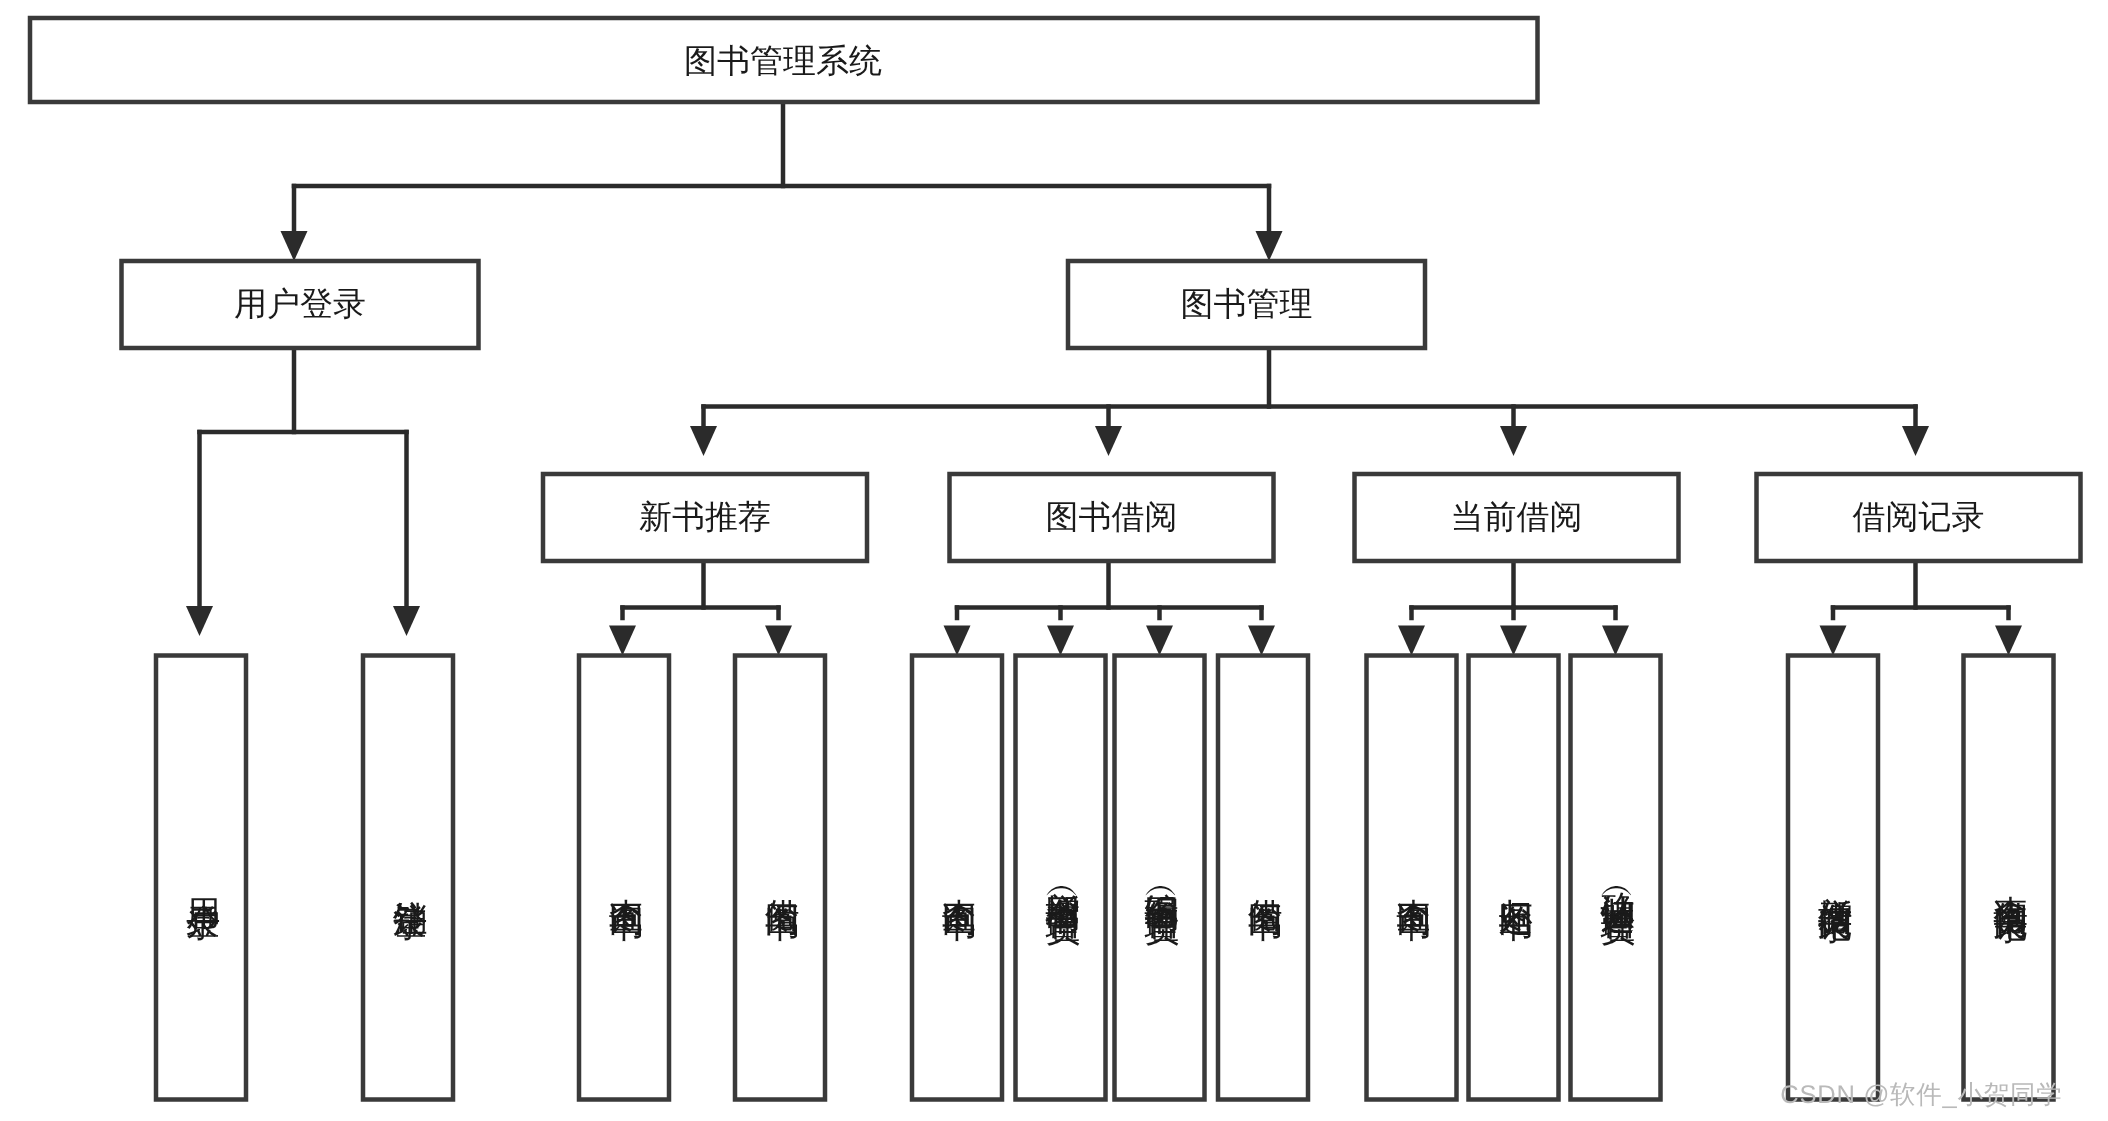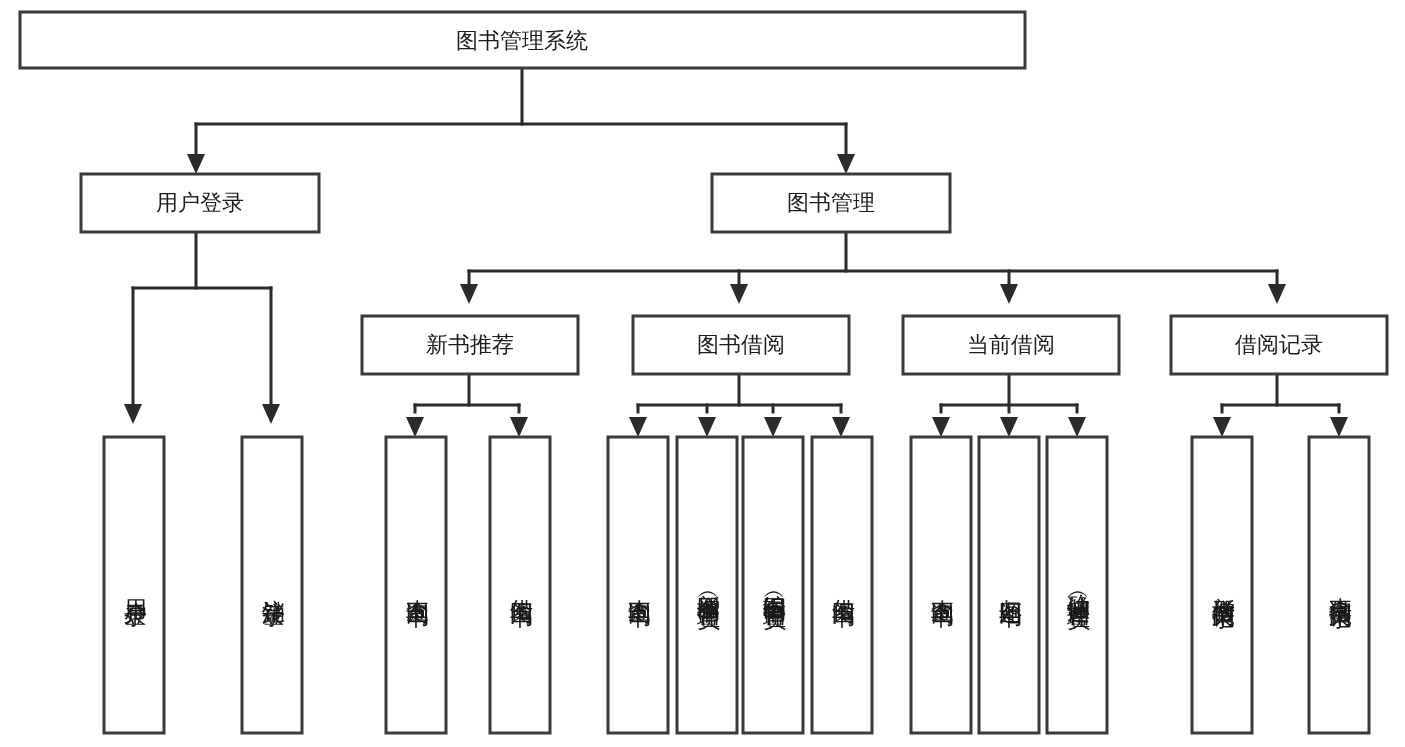--- a/index.html
+++ b/index.html
@@ -252,14 +252,15 @@
       <text class="node-label-v" x="1222" y="585">新增借阅记录</text>
     </g>
 
     <g>
       <rect class="node-rect" x="1309" y="437" width="60" height="296"></rect>
       <text class="node-label-v" x="1339" y="585">查询借阅记录</text>
     </g>
 
   </svg>
 
+  <div class="watermark">CSDN @软件_小贺同学</div>
 
 </div>
 
 </body></html>

